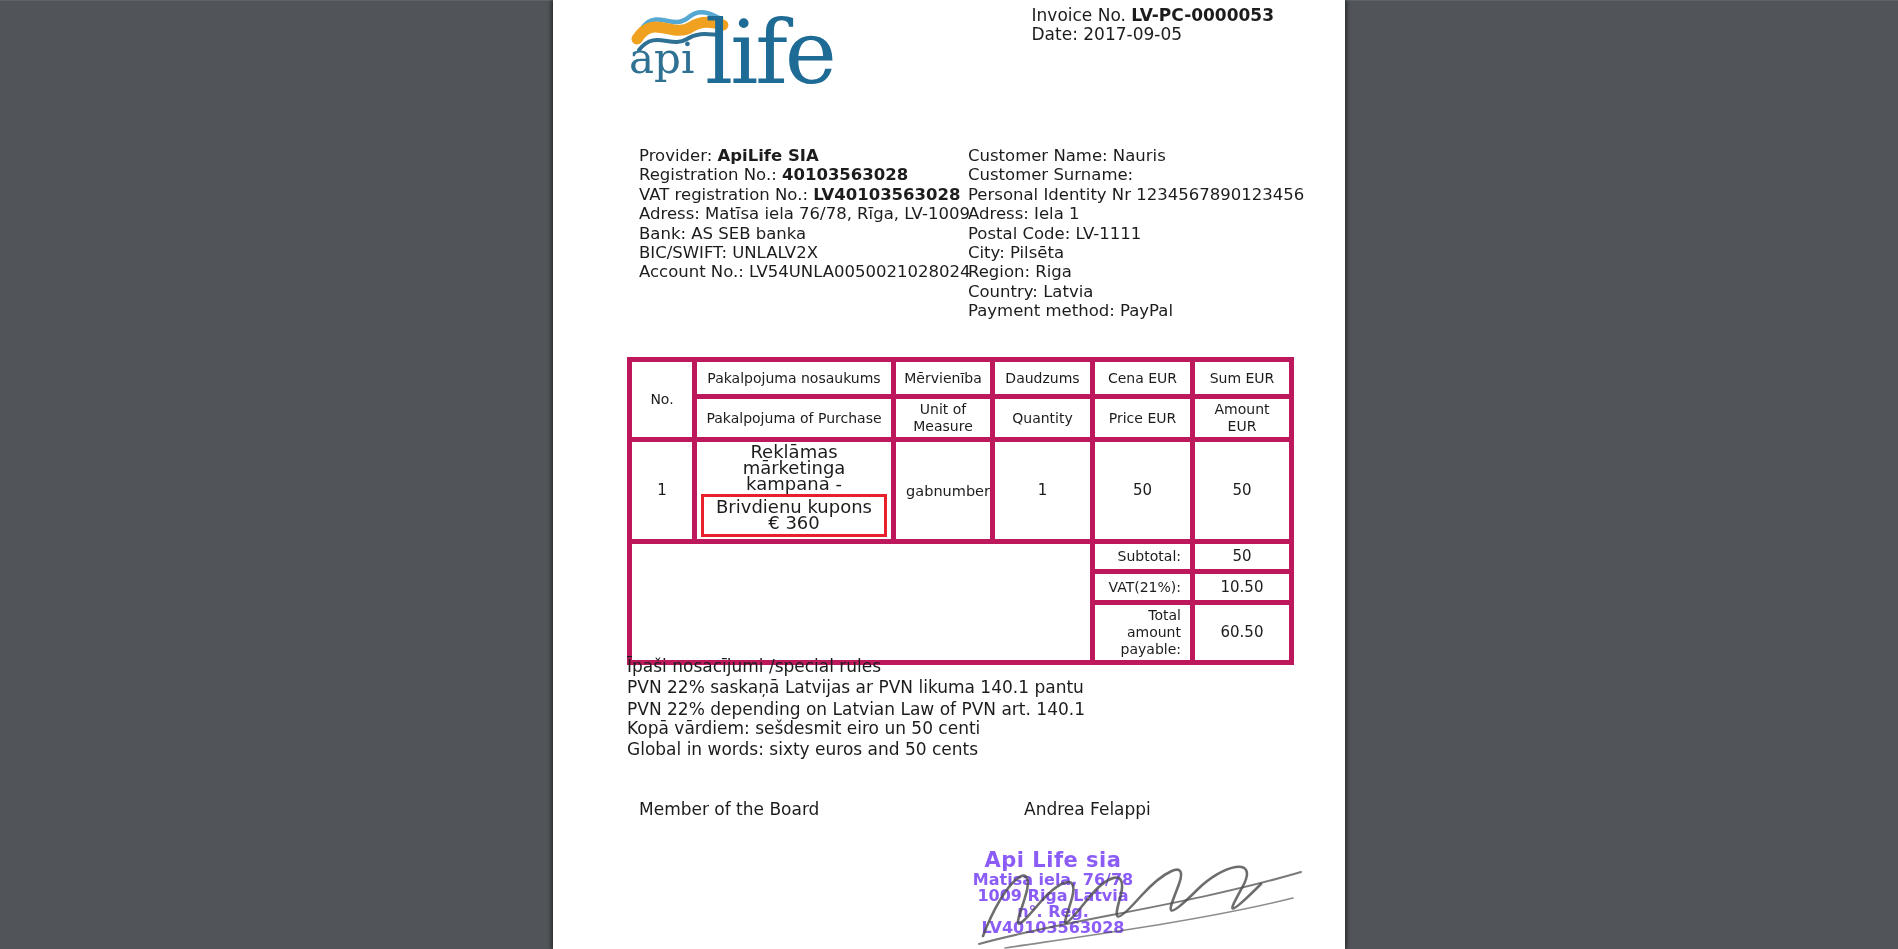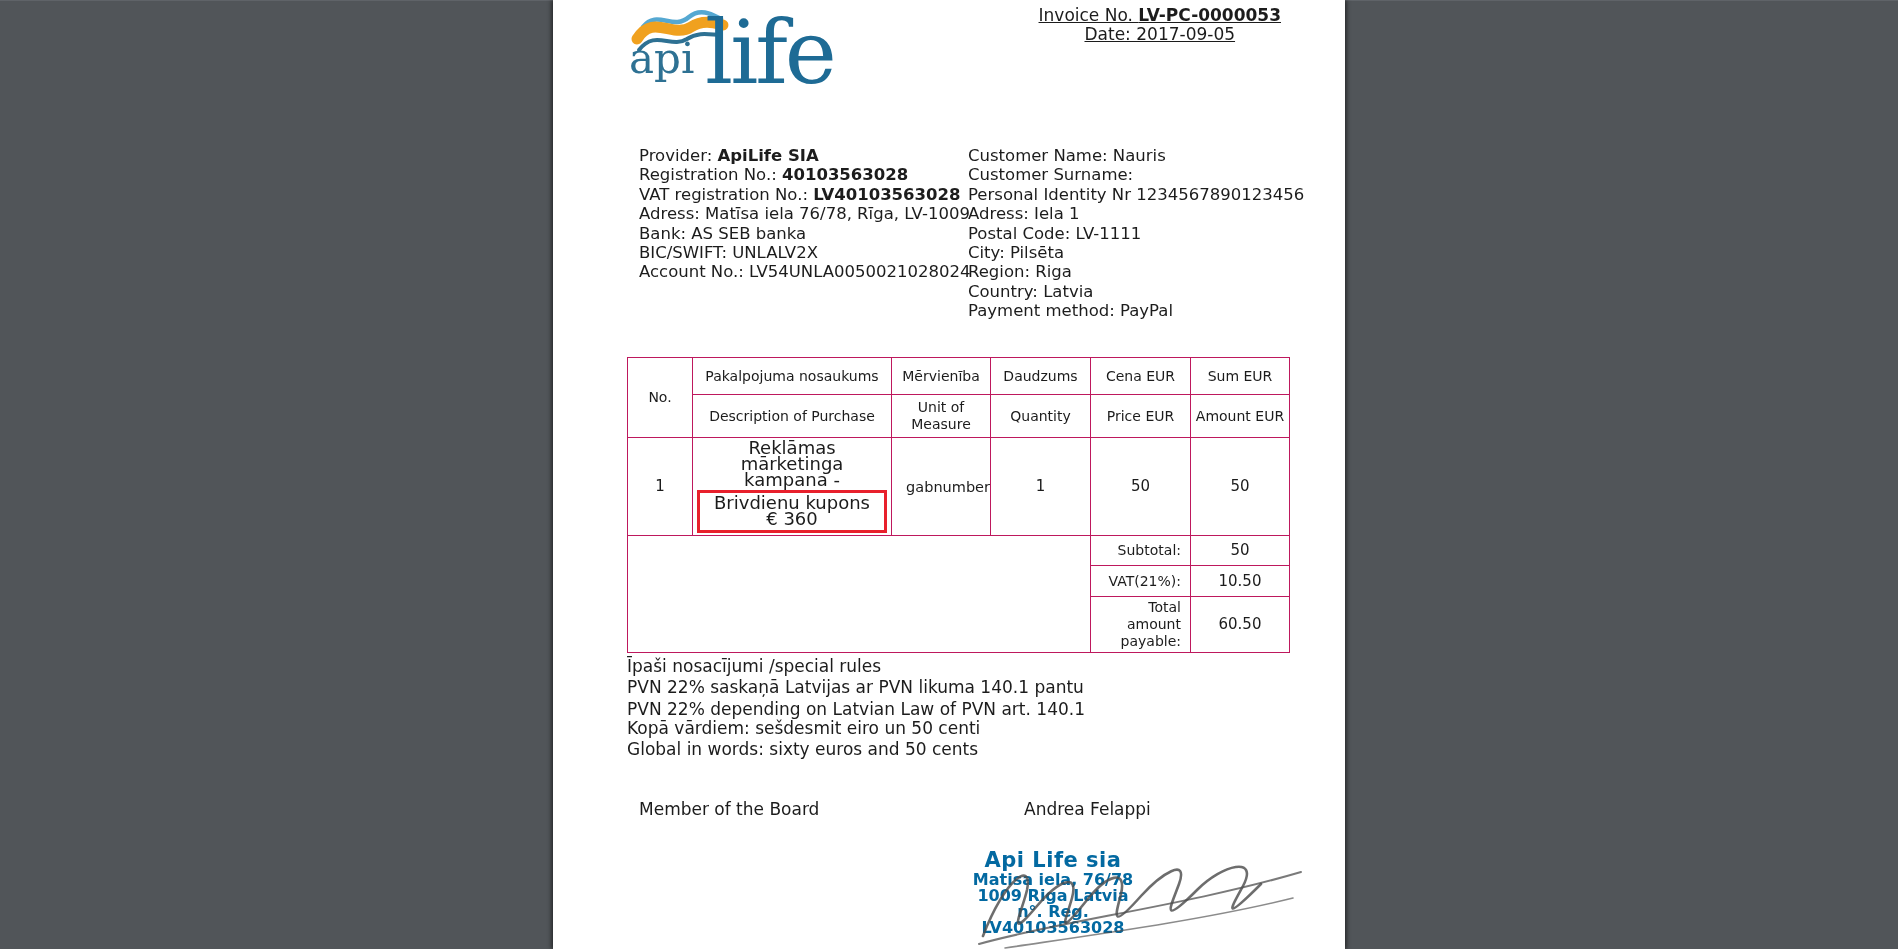--- a/index.html
+++ b/index.html
@@ -17,37 +17,37 @@
   .page {
     position: absolute; left: 553px; top: 0; width: 792px; height: 949px;
     background: #ffffff;
     box-shadow: -2px 0 4px rgba(0,0,0,.45), 2px 0 4px rgba(0,0,0,.45);
     overflow: hidden;
   }
   
   .logo { position: absolute; left: 76px; top: 5px; width: 216px; height: 84px; }
   
   .inv-meta {
-    position: absolute; top: 6px; right: 64px; text-align: center;
-    font-size: 17px; line-height: 19px; text-decoration: underline;
+    position: absolute; top: 6px; right: 71px; text-align: left;
+    font-size: 17px; line-height: 19px;
   }
   .inv-meta .b { font-weight: bold; }
   
   .party { position: absolute; font-size: 16.5px; line-height: 19.4px; }
   .provider { left: 86px; top: 146px; }
   .customer { left: 415px; top: 146px; }
   .party .b { font-weight: bold; margin-top: 12px; }
   
   .items {
     position: absolute; left: 74px; top: 357px; width: 662px;
     border-collapse: collapse; table-layout: fixed;
     font-size: 14px; line-height: 17px; color: #1c1c1c;
   }
   .items td {
-    border: 1px solid #be185d; text-align: center; vertical-align: middle;
+    border: 5px solid #be185d; text-align: center; vertical-align: middle;
     padding: 2px 4px; overflow: hidden;
   }
   .items tr.hr1 td { height: 37px; }
   .items tr.hr2 td { height: 43px; }
   .items tr.datarow td { height: 73px; }
   .items tr.t1 td { height: 30px; }
   .items tr.t2 td { height: 31px; }
   .items tr.t3 td { height: 43px; margin-top: 16px; }
   .items td.desc { font-size: 18px; line-height: 16px; }
   .items td.unit-cell { padding: 0; }
@@ -65,21 +65,21 @@
   }
   
   .notes { position: absolute; left: 74px; top: 656px; font-size: 17px; line-height: 21.3px; }
   .words { position: absolute; left: 74px; top: 718px; font-size: 17px; line-height: 21.3px; }
   
   .sig-left  { position: absolute; left: 86px;  top: 799px; font-size: 17px; }
   .sig-right { position: absolute; left: 471px; top: 799px; font-size: 17px; }
   
   .stamp {
     position: absolute; left: 400px; top: 848px; width: 200px;
-    text-align: center; color: #0369a1;
+    text-align: center; color: #8b5cf6;
   }
   .stamp-title { font-size: 21px; font-weight: bold; letter-spacing: .5px; line-height: 24px; }
   .stamp-line  { font-size: 16px; font-weight: bold; line-height: 16px; }
   .scribble { position: absolute; left: 422px; top: 848px; width: 330px; height: 101px; }
 </style>
 </head>
 <body>
 
 <div class="top-edge"></div>
 
@@ -136,21 +136,21 @@
     <tbody>
       <tr class="hr1">
         <td rowspan="2">No.</td>
         <td>Pakalpojuma nosaukums</td>
         <td>Mērvienība</td>
         <td>Daudzums</td>
         <td>Cena EUR</td>
         <td>Sum EUR</td>
       </tr>
       <tr class="hr2">
-        <td>Description of Purchase</td>
+        <td>Pakalpojuma of Purchase</td>
         <td>Unit of Measure</td>
         <td>Quantity</td>
         <td>Price EUR</td>
         <td>Amount EUR</td>
       </tr>
       <tr class="datarow">
         <td class="num">1</td>
         <td class="desc">
           <div>Reklāmas mārketinga kampana -</div>
           <span class="hl-box"><span>Brivdienu kupons € 360</span></span>

